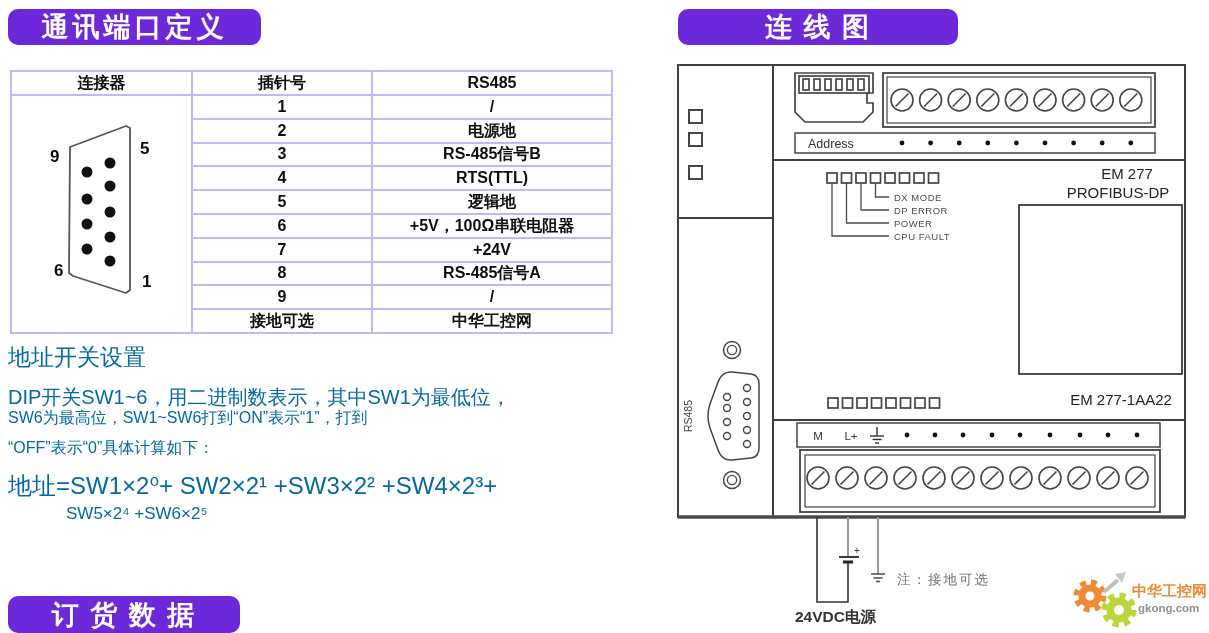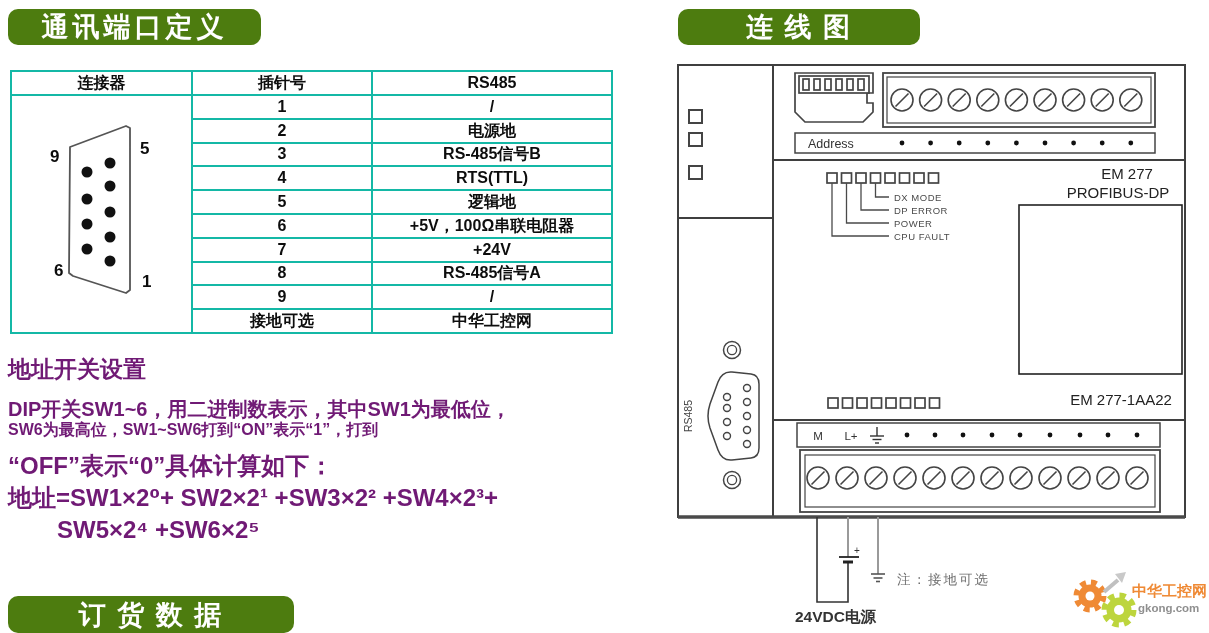--- a/index.html
+++ b/index.html
@@ -1,43 +1,43 @@
 <!DOCTYPE html>
 <html><head>
 <meta charset="utf-8">
 <style>
   html,body{margin:0;padding:0;}
   body{
     width:1209px;height:633px;position:relative;background:#ffffff;overflow:hidden;
     font-family:"Liberation Sans","DejaVu Sans",sans-serif;color:#111;
   }
   .banner{
-    position:absolute;background:#4d7c0f;color:#fff;font-weight:bold;
+    position:absolute;background:#6d28d9;color:#fff;font-weight:bold;
     border-radius:10px;display:flex;align-items:center;justify-content:center;
   }
   .banner.b1{left:8px;top:9px;width:253px;height:36px;font-size:27px;letter-spacing:4px;}
-  .banner.b2{left:8px;top:596px;width:286px;height:37px;font-size:27px;letter-spacing:2px;}
-  .banner.b3{left:678px;top:9px;width:242px;height:36px;font-size:27px;letter-spacing:2px;}
+  .banner.b2{left:8px;top:596px;width:232px;height:37px;font-size:27px;letter-spacing:2px;}
+  .banner.b3{left:678px;top:9px;width:280px;height:36px;font-size:27px;letter-spacing:2px;}
 
   table.pin-table{position:absolute;left:10px;top:70px;width:601px;border-collapse:collapse;table-layout:fixed;}
   .pin-table th,.pin-table td{
-    border:2px solid #14b8a6;text-align:center;vertical-align:middle;
+    border:2px solid #c4b5fd;text-align:center;vertical-align:middle;
     font-weight:bold;font-size:16px;color:#0d0d0d;padding:0;height:21.8px;line-height:1;
   }
   .pin-table th{height:22px;font-size:16px;}
   .connector-cell{padding:0;}
   .connector-cell svg{display:block;}
 
-  .txt{position:absolute;font-weight:bold;color:#701a75;white-space:nowrap;margin-top:12px;}
+  .txt{position:absolute;font-weight:normal;color:#0369a1;white-space:nowrap;}
   .h2{left:8px;top:342px;font-size:23px;}
   .p1{left:8px;top:384px;font-size:20px;}
   .p2{left:8px;top:408px;font-size:16px;}
-  .p3{left:8px;top:438px;font-size:24px;}
+  .p3{left:8px;top:438px;font-size:16px;}
   .f1{left:8px;top:470px;font-size:24px;}
-  .f2{left:57px;top:504px;font-size:24px;}
+  .f2{left:66px;top:504px;font-size:17px;}
 
   svg text{font-family:"Liberation Sans","DejaVu Sans",sans-serif;}
 </style>
 </head>
 <body>
 
 <div class="banner b1">
   <span>通讯端口定义</span>
 </div>
 

